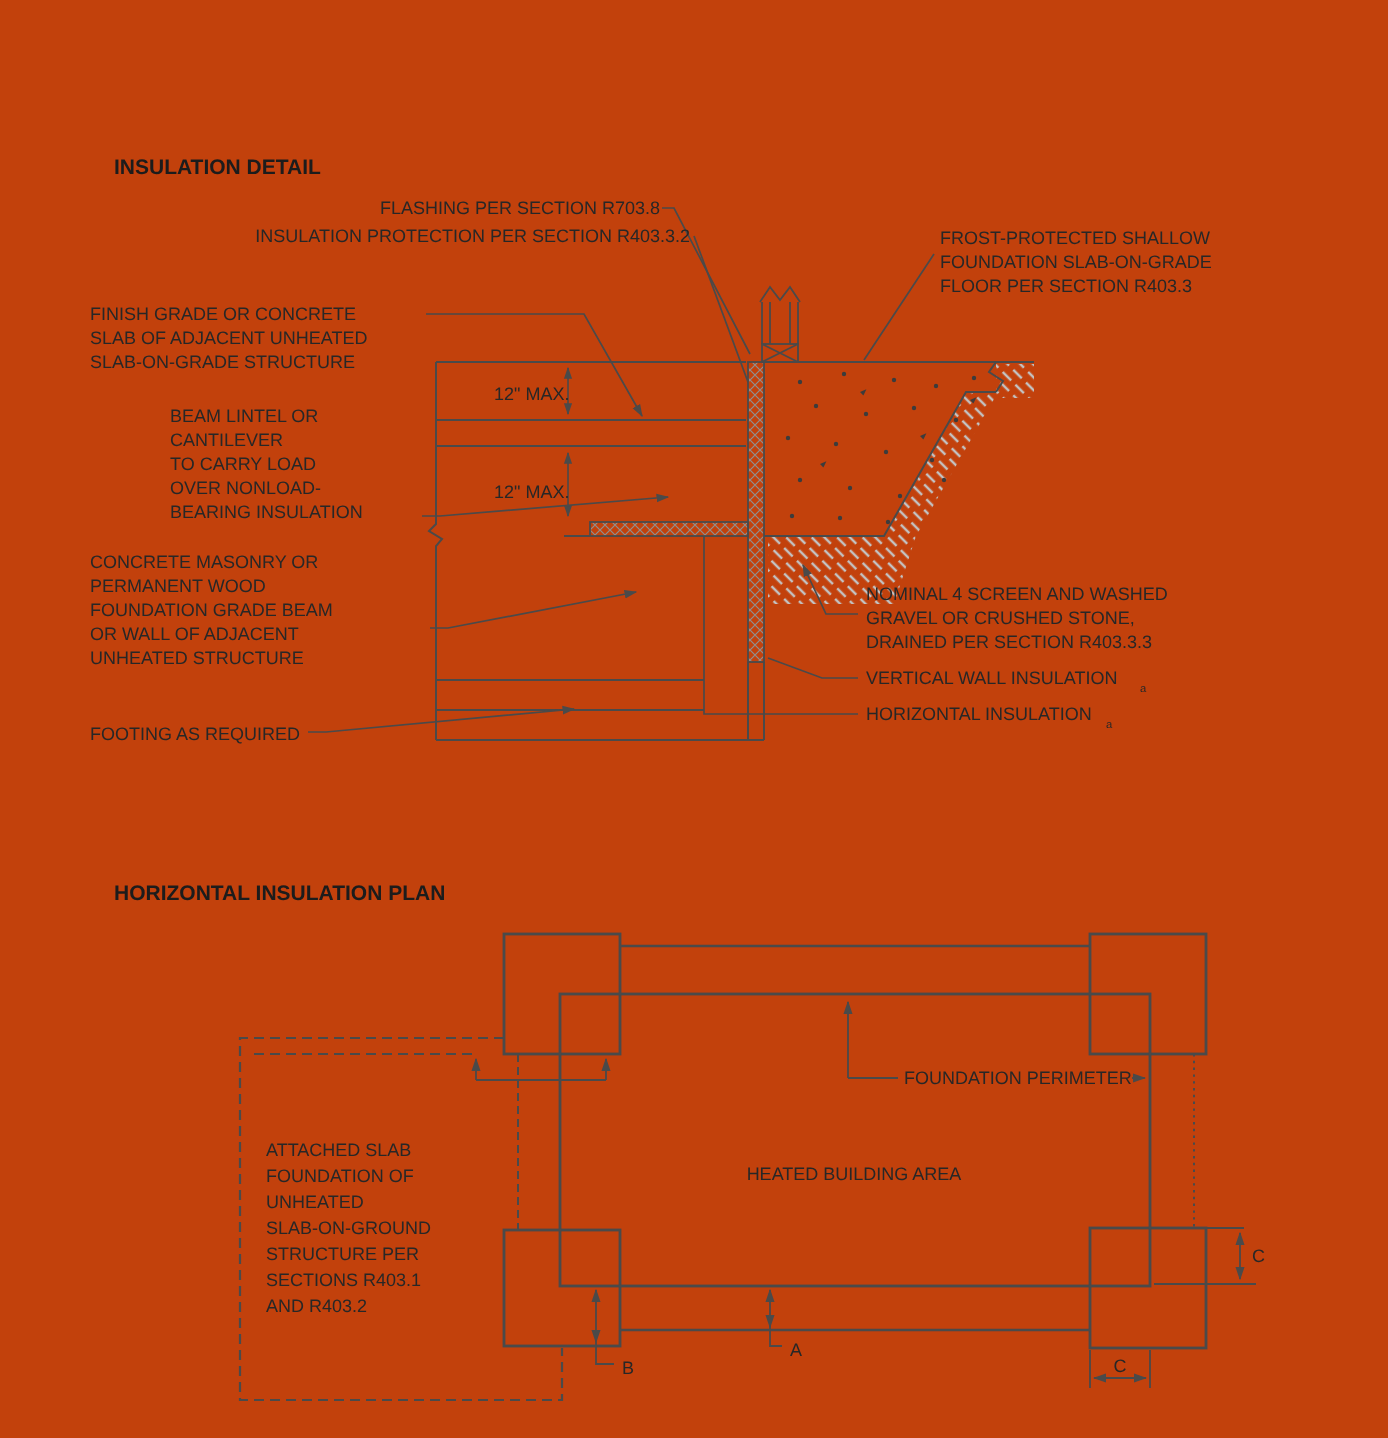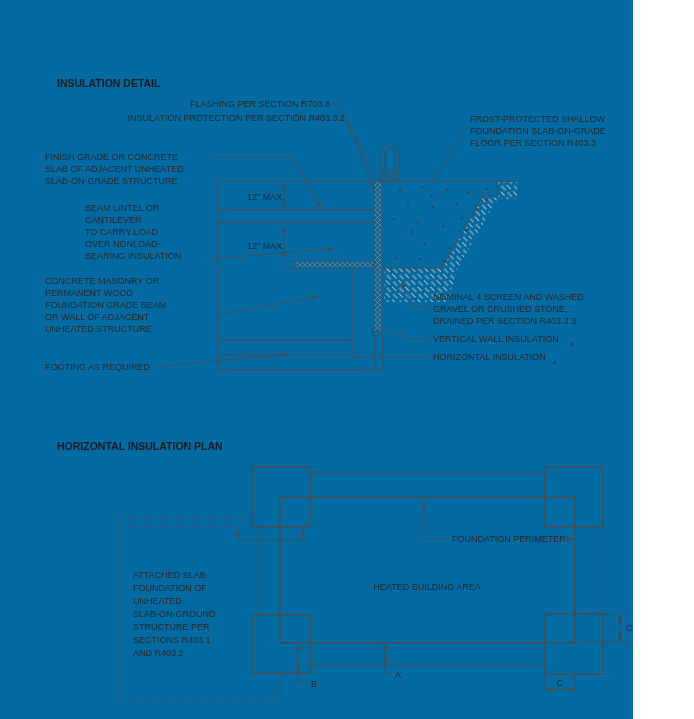--- a/index.html
+++ b/index.html
@@ -1,16 +1,16 @@
 <!DOCTYPE html>
 <html><head>
 <meta charset="utf-8">
 <style>
   html,body{margin:0;padding:0;background:#ffffff;}
-  .page{position:relative;width:633px;height:719px;background:#0369a1;overflow:hidden;}
+  .page{position:relative;width:694px;height:719px;background:#c2410c;overflow:hidden;}
   svg{display:block;}
   text{font-family:"Liberation Sans",sans-serif;fill:#272727;}
   .lbl{font-size:9px;}
   .ttl{font-size:10.5px;font-weight:bold;fill:#1c1c1c;}
   .sub{font-size:5.6px;}
 </style>
 </head>
 <body>
 
 <div class="page">

